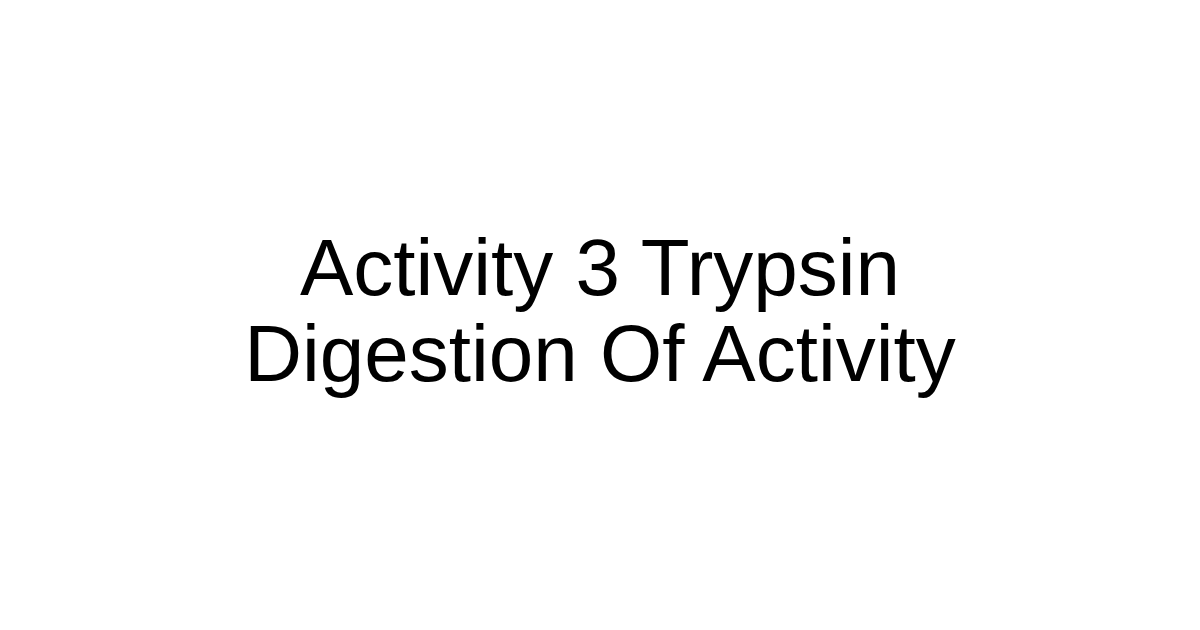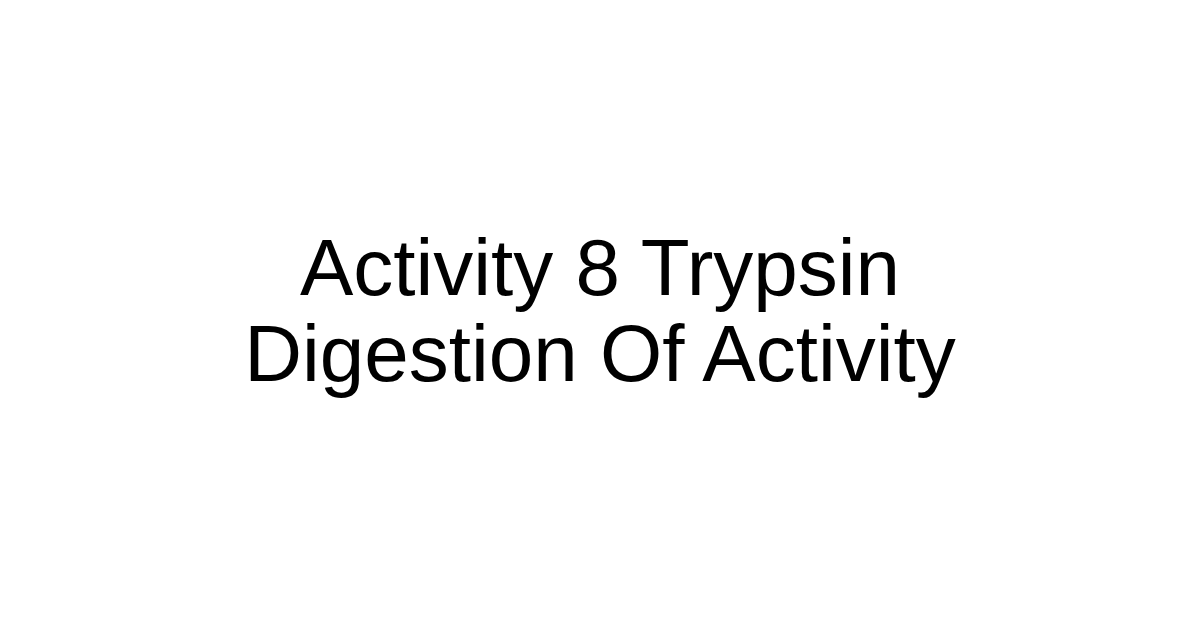--- a/index.html
+++ b/index.html
@@ -46,17 +46,17 @@
     letter-spacing: 0px;
     white-space: nowrap;
   }
 </style>
 </head>
 <body>
 
 <div class="title-card">
 
   <div class="title-block">
-    <span class="title-line">Activity 8 Trypsin</span>
+    <span class="title-line">Activity 3 Trypsin</span>
     <span class="title-line">Digestion Of Activity</span>
   </div>
 
 </div>
 
 </body></html>

